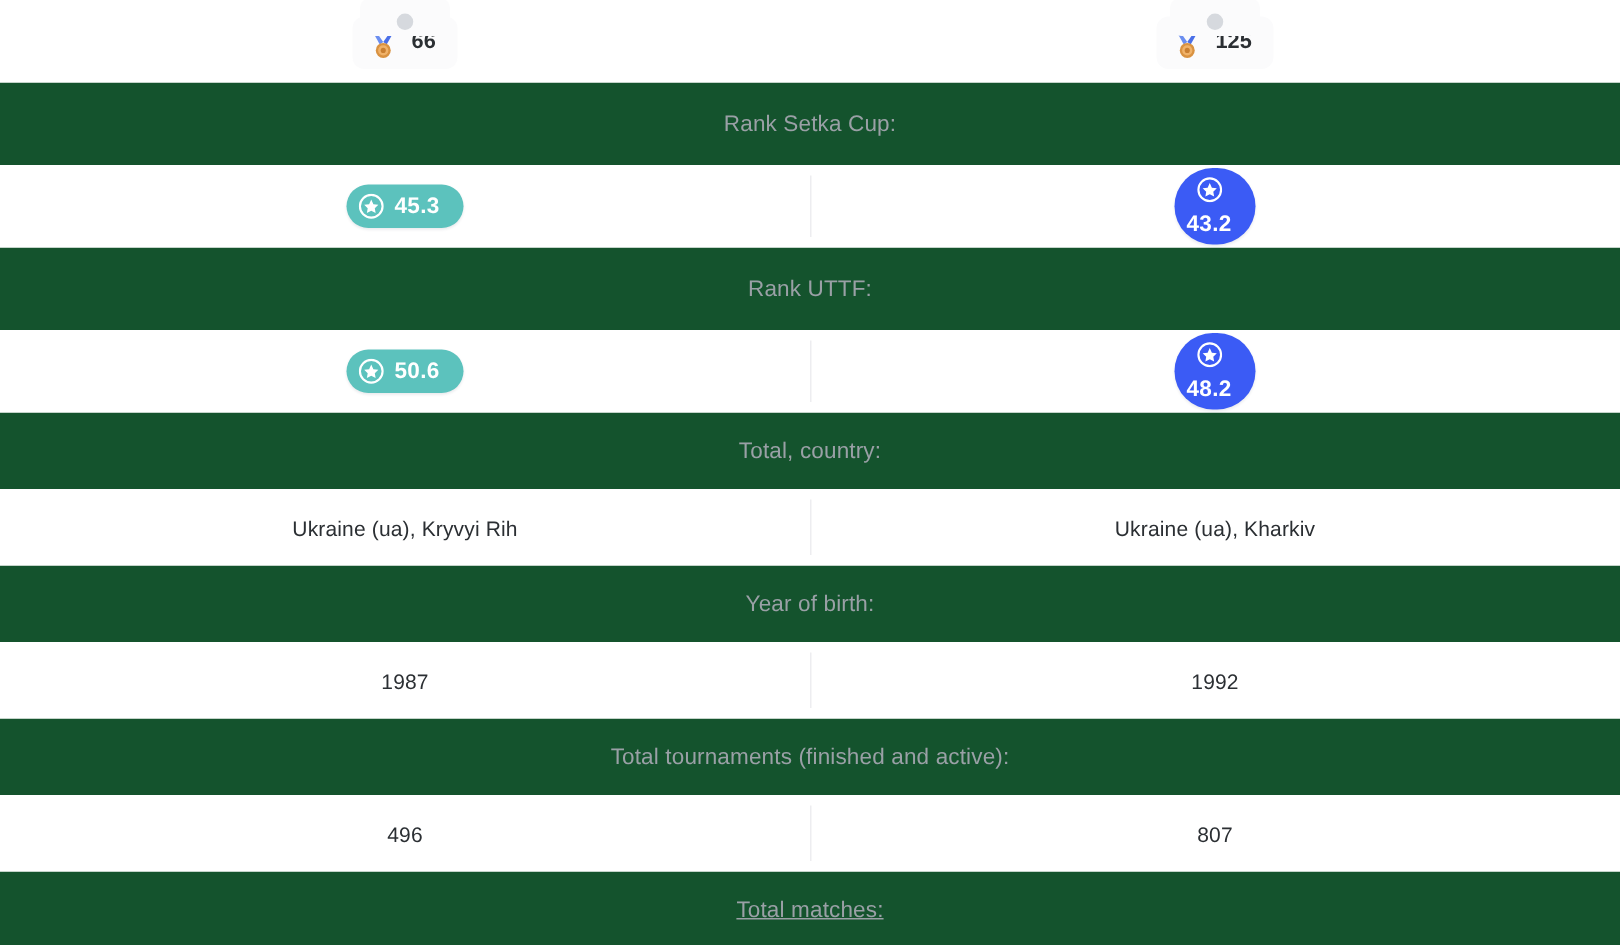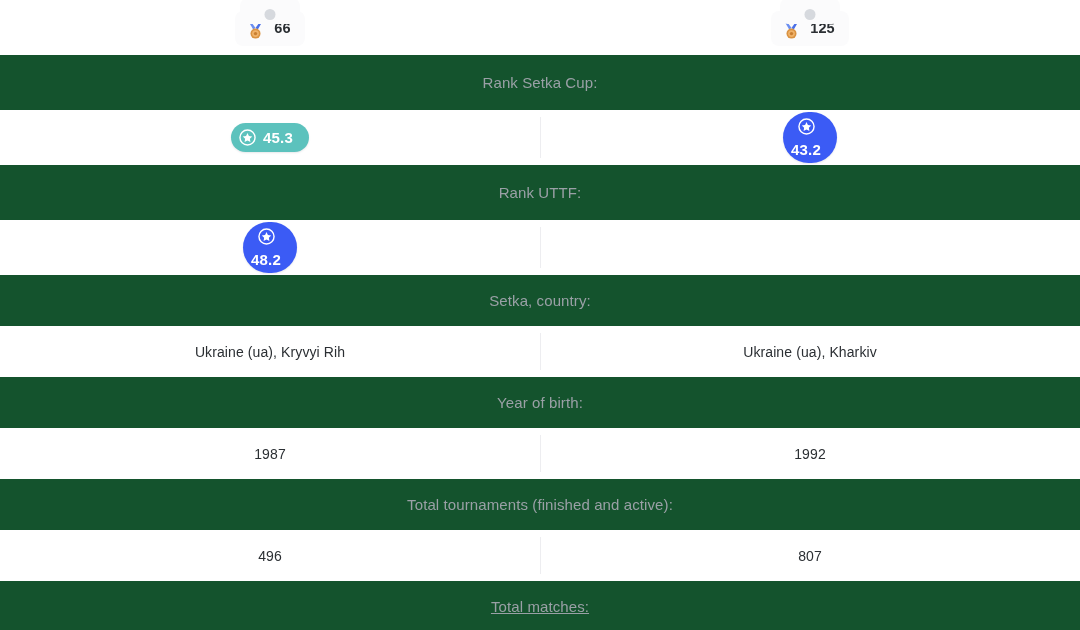--- a/index.html
+++ b/index.html
@@ -191,31 +191,40 @@
           <path d="M9 4.3 L10.5 7.5 L14 8 L11.5 10.4 L12.1 13.8 L9 12.2 L5.9 13.8 L6.5 10.4 L4 8 L7.5 7.5 Z" fill="#ffffff"></path>
         </svg>
         <span>43.2</span>
       </span>
     </div>
   </div>
 
   <div class="label-row row-h55">Rank UTTF:</div>
   <div class="value-row pill-row">
     <div class="value-cell">
+      <span class="pill pill-teal">
+        <svg class="star-icon" viewBox="0 0 18 18">
+          <circle cx="9" cy="9" r="8" fill="none" stroke="#ffffff" stroke-width="1.5"></circle>
+          <path d="M9 4.3 L10.5 7.5 L14 8 L11.5 10.4 L12.1 13.8 L9 12.2 L5.9 13.8 L6.5 10.4 L4 8 L7.5 7.5 Z" fill="#ffffff"></path>
+        </svg>
+        <span>50.6</span>
+      </span>
+    </div>
+    <div class="value-cell">
       <span class="pill pill-blue">
         <svg class="star-icon" viewBox="0 0 18 18">
           <circle cx="9" cy="9" r="8" fill="none" stroke="#ffffff" stroke-width="1.5"></circle>
           <path d="M9 4.3 L10.5 7.5 L14 8 L11.5 10.4 L12.1 13.8 L9 12.2 L5.9 13.8 L6.5 10.4 L4 8 L7.5 7.5 Z" fill="#ffffff"></path>
         </svg>
         <span>48.2</span>
       </span>
     </div>
   </div>
 
-  <div class="label-row row-h51">Setka, country:</div>
+  <div class="label-row row-h51">Total, country:</div>
   <div class="value-row row-h51">
     <div class="value-cell">Ukraine (ua), Kryvyi Rih</div>
     <div class="value-cell">Ukraine (ua), Kharkiv</div>
   </div>
 
   <div class="label-row row-h51">Year of birth:</div>
   <div class="value-row row-h51">
     <div class="value-cell">1987</div>
     <div class="value-cell">1992</div>
   </div>

